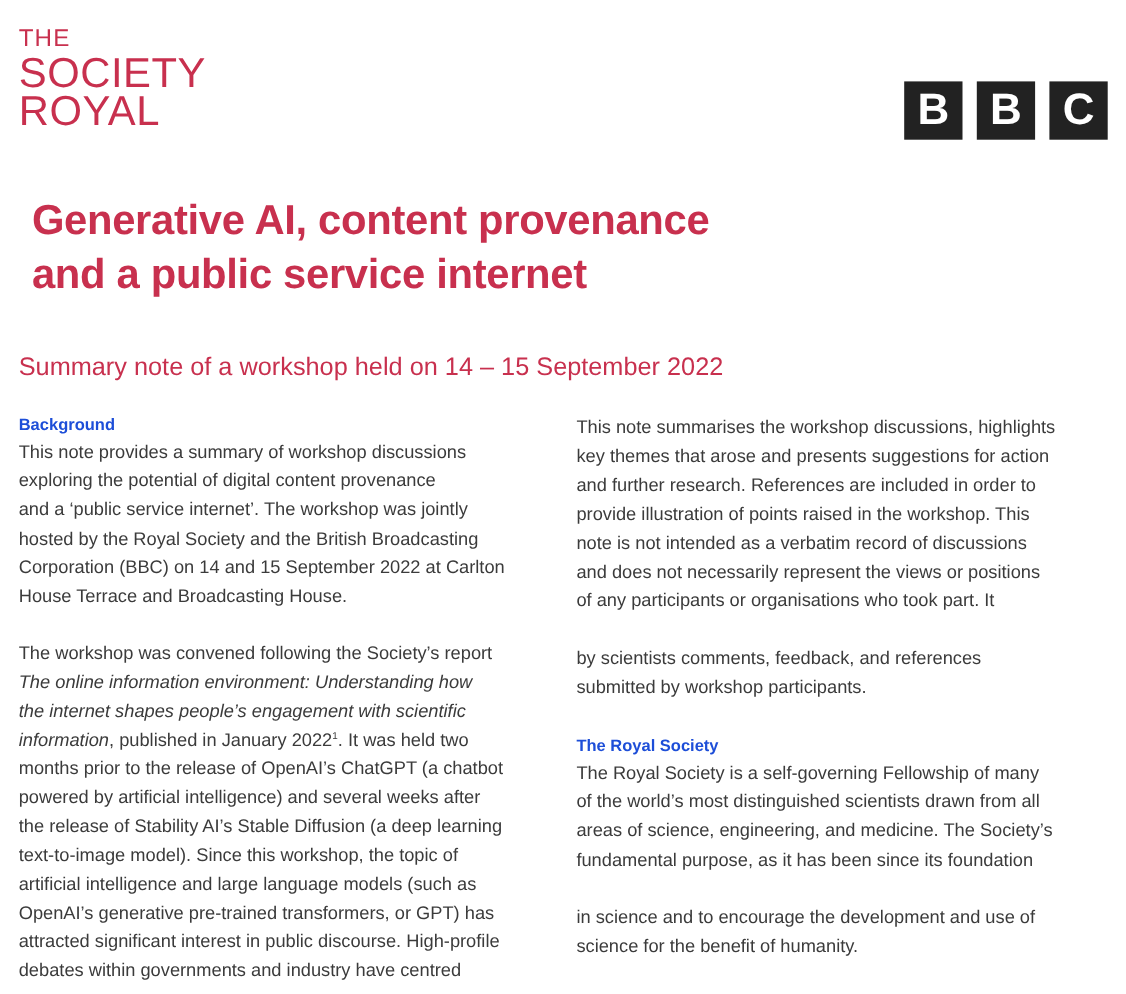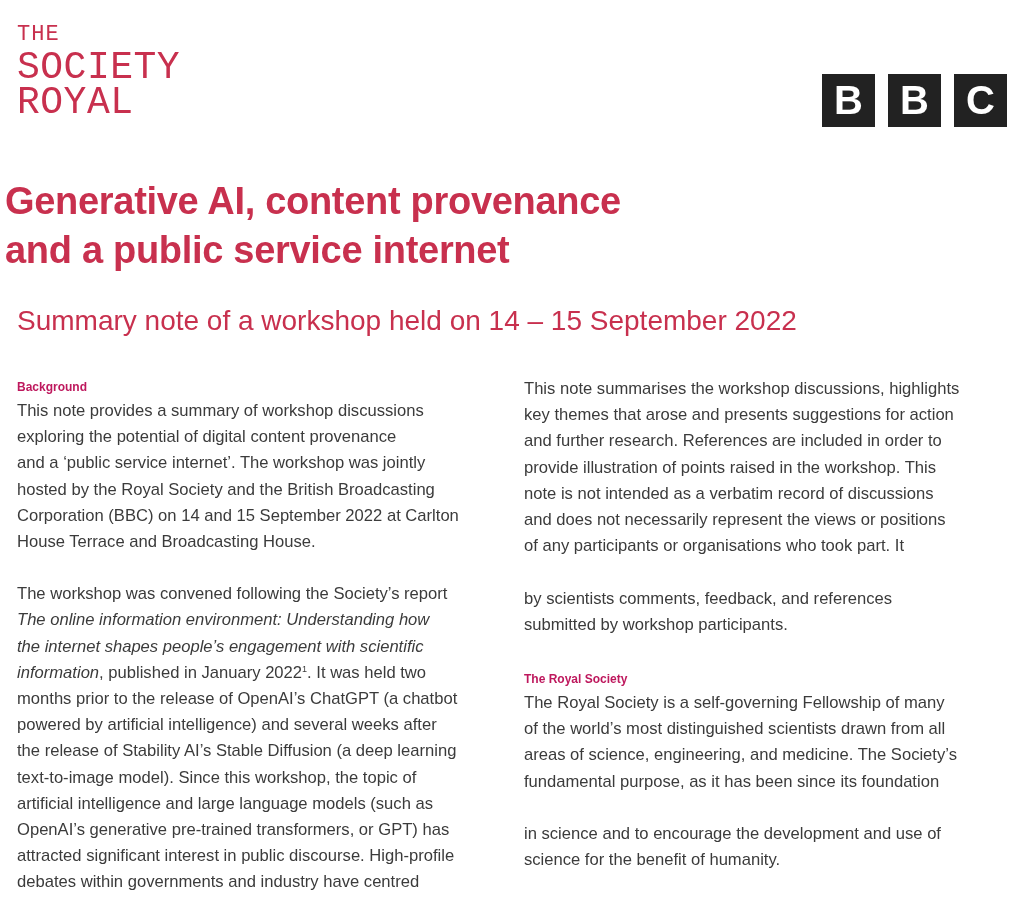--- a/index.html
+++ b/index.html
@@ -1,48 +1,48 @@
 <!DOCTYPE html>
 <html><head>
   <meta charset="utf-8">
   <style>
     * { margin: 0; padding: 0; box-sizing: border-box; }
     html, body { width: 1024px; height: 904px; background: #ffffff; overflow: hidden; }
     body { position: relative; font-family: "Liberation Sans", sans-serif; color: #3b3b3b; }
 
     .rs-logo {
       position: absolute; left: 17px; top: 24px;
-      font-family: Liberation Mono, monospace;
+      font-family: Liberation Sans, sans-serif;
       color: #c8304e; line-height: 1;
     }
     .rs-logo .the { font-size: 22px; letter-spacing: 1px; display: block; margin-bottom: 4px; }
     .rs-logo .big { font-size: 38px; letter-spacing: 0.5px; display: block; line-height: 35px; }
 
     .bbc-logo { position: absolute; left: 822px; top: 74px; display: flex; gap: 13px; }
     .bbc-block {
       width: 53px; height: 53px; background: #222222; color: #ffffff;
       font-family: "Liberation Sans", sans-serif; font-weight: bold; font-size: 40px;
       display: flex; align-items: center; justify-content: center;
     }
 
     .title {
-      position: absolute; left: 5px; top: 177px;
+      position: absolute; left: 29px; top: 177px;
       font-size: 38px; font-weight: bold; color: #c8304e;
       line-height: 49px; letter-spacing: -0.3px;
     }
     .subtitle {
-      position: absolute; left: 17px; top: 306px;
-      font-size: 28px; color: #c8304e; line-height: 30px;
+      position: absolute; left: 17px; top: 318px;
+      font-size: 23px; color: #c8304e; line-height: 30px;
     }
 
     .col { position: absolute; top: 376px; width: 495px; font-size: 16.6px; line-height: 26.2px; }
     .col-left { left: 17px; }
     .col-right { left: 524px; }
     .col p { margin: 0; }
-    .heading { color: #be185d; font-weight: bold; font-size: 12px; line-height: 22px; }
+    .heading { color: #1d4ed8; font-weight: bold; font-size: 15px; line-height: 22px; }
     .gap { height: 26px; }
     em { font-style: italic; }
     sup { font-size: 9px; vertical-align: 6px; line-height: 0; }
   </style>
 </head>
 <body>
 
 <div class="rs-logo">
   <span class="the">THE</span>
   <span class="big">SOCIETY</span>

